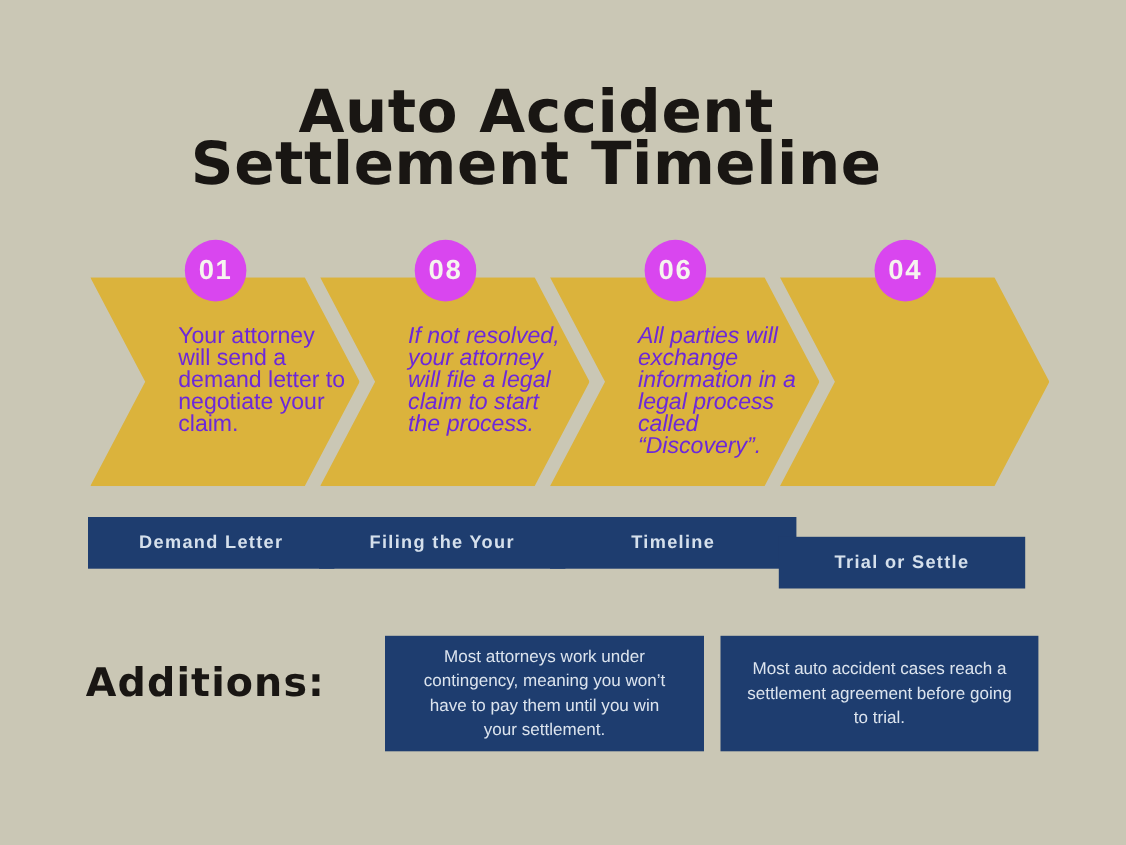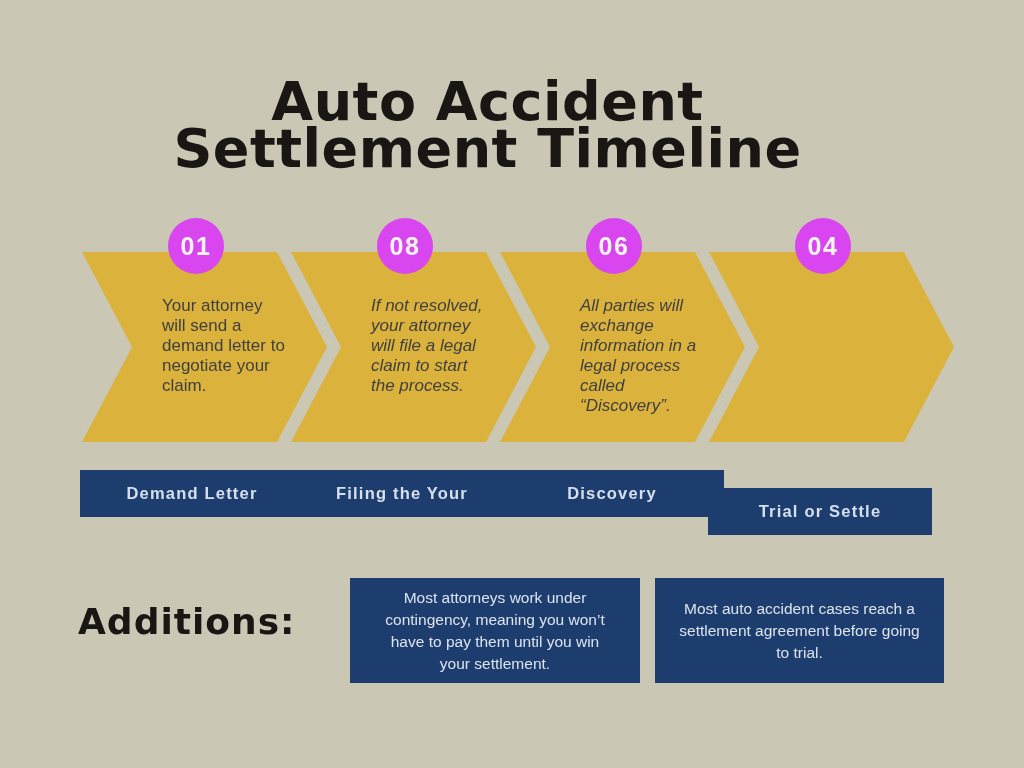--- a/index.html
+++ b/index.html
@@ -52,23 +52,23 @@
   }
   .badge-0 { left: 168px; }
   .badge-1 { left: 377px; }
   .badge-2 { left: 586px; }
   .badge-3 { left: 795px; }
 
   .desc {
     position: absolute;
     top: 296px;
     width: 162px;
-    font-size: 17px;
+    font-size: 21px;
     line-height: 20px;
-    color: #404040;
+    color: #6d28d9;
     white-space: pre-line;
   }
   .desc-0 { left: 162px; }
   .desc-1 { left: 371px; font-style: italic; }
   .desc-2 { left: 580px; font-style: italic; }
   .desc-3 { left: 789px; }
 
   .label-box {
     position: absolute;
     top: 470px;
@@ -143,21 +143,21 @@
 
   <div class="chevron chev-2"></div>
   <div class="badge badge-2">06</div>
   <div class="desc desc-2">All parties will
 exchange
 information in a
 legal process
 called
 “Discovery”.</div>
   <div class="label-box lbox-2">
-    <span>Discovery</span>
+    <span>Timeline</span>
   </div>
 
   <div class="chevron chev-3"></div>
   <div class="badge badge-3">04</div>
   <div class="label-box lbox-3">
     <span>Trial or Settle</span>
   </div>
 
   <h2 class="additions-heading">Additions:</h2>
 

